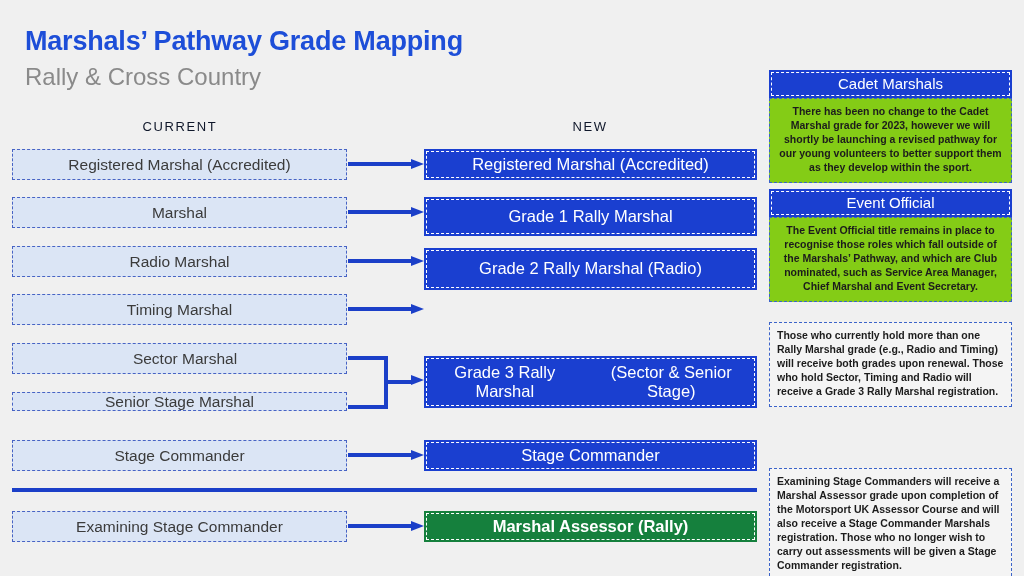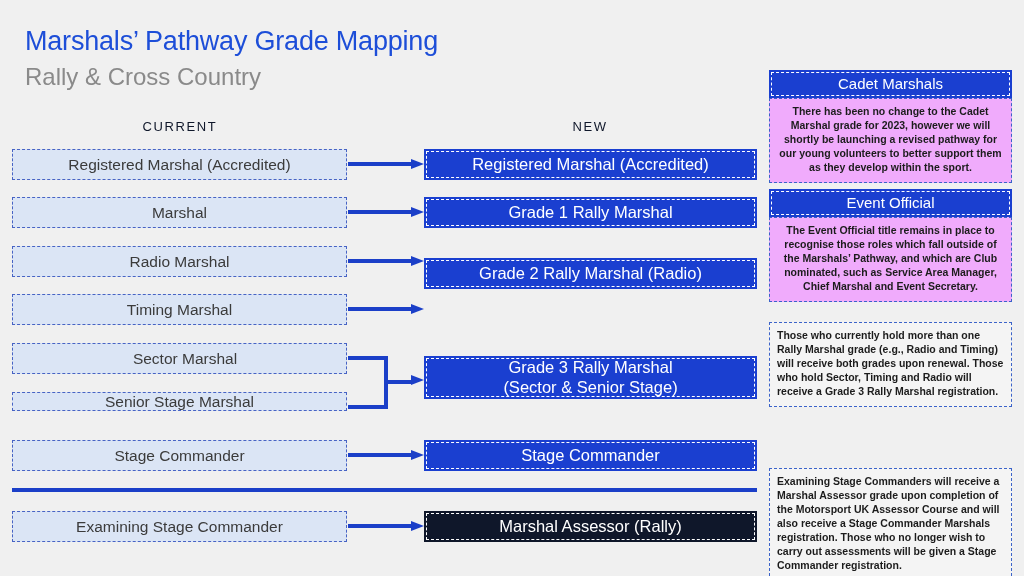--- a/index.html
+++ b/index.html
@@ -9,21 +9,21 @@
     font-family:"Liberation Sans", sans-serif;
     overflow:hidden;
     position:relative;
     -webkit-font-smoothing:antialiased;
   }
   #slide{position:absolute;left:0;top:0;width:1024px;height:576px;}
 
   
   .title{
     position:absolute;left:25px;top:26px;
-    font-size:27px;font-weight:normal;color:#1d4ed8;
+    font-size:27px;font-weight:bold;color:#1d4ed8;
     letter-spacing:-0.2px;white-space:nowrap;
   }
   .subtitle{
     position:absolute;left:25px;top:63px;
     font-size:24px;color:#8a8a8a;font-weight:400;white-space:nowrap;
   }
 
   
   .col-head{
     position:absolute;font-size:13px;color:#0f172a;
@@ -47,21 +47,21 @@
   .rbox{
     position:absolute;left:424px;width:333px;
     background:#1a3fd0;
     box-sizing:border-box;
     display:flex;align-items:center;justify-content:center;
     color:#ffffff;font-size:16.5px;
     text-align:center;line-height:1.18;
     outline:1.6px dashed #ffffff;
     outline-offset:-3px;
   }
-  .rbox.orange{background:#0f172a;}
+  .rbox.orange{background:#15803d;font-weight:bold;}
   .rbox .two-line{display:block;}
 
   
   .arrow{position:absolute;height:10px;}
   .arrow .shaft{
     position:absolute;left:0;top:3px;height:4px;background:#1b3fc8;
   }
   .arrow .head{
     position:absolute;top:0;width:0;height:0;
     border-top:5px solid transparent;
@@ -93,21 +93,21 @@
     outline:1.4px dashed #ffffff;
     outline-offset:-3px;
   }
   .panel-body{
     border:1.5px dashed #3b63c9;
     box-sizing:border-box;
     font-size:10.5px;line-height:1.33;
     color:#1c1c1c;font-weight:bold;
     padding:6px 7px 7px;
   }
-  .panel-body.tinted{background:#f0abfc;text-align:center;}
+  .panel-body.tinted{background:#84cc16;text-align:center;}
   .panel-body.plain{background:#f4f4f4;text-align:left;}
 </style>
 </head>
 <body>
 
 <div id="slide">
 
   <div class="title">Marshals’ Pathway Grade Mapping</div>
   <div class="subtitle">Rally &amp; Cross Country</div>
 
@@ -172,27 +172,27 @@
       <div class="head" style="left:63px;"></div>
   </div>
   <div class="arrow" style="left:348px;top:521px;width:76px;">
     <div class="shaft" style="width:63px;"></div>
       <div class="head" style="left:63px;"></div>
   </div>
 
   <div class="rbox" style="top:149px;height:31px;">
     <span>Registered Marshal (Accredited)</span>
   </div>
-  <div class="rbox" style="top:197px;height:31px;">
+  <div class="rbox" style="top:197px;height:39px;">
     <span>Grade 1 Rally Marshal</span>
   </div>
-  <div class="rbox" style="top:258px;height:31px;">
+  <div class="rbox" style="top:248px;height:42px;">
     <span>Grade 2 Rally Marshal (Radio)</span>
   </div>
-  <div class="rbox" style="top:356px;height:43px;flex-direction:column;">
+  <div class="rbox" style="top:356px;height:52px;flex-direction:row;">
     <span class="two-line">Grade 3 Rally Marshal</span>
     <span class="two-line">(Sector &amp; Senior Stage)</span>
   </div>
   <div class="rbox" style="top:440px;height:31px;">
     <span>Stage Commander</span>
   </div>
   <div class="rbox orange" style="top:511px;height:31px;">
     <span>Marshal Assessor (Rally)</span>
   </div>
 

